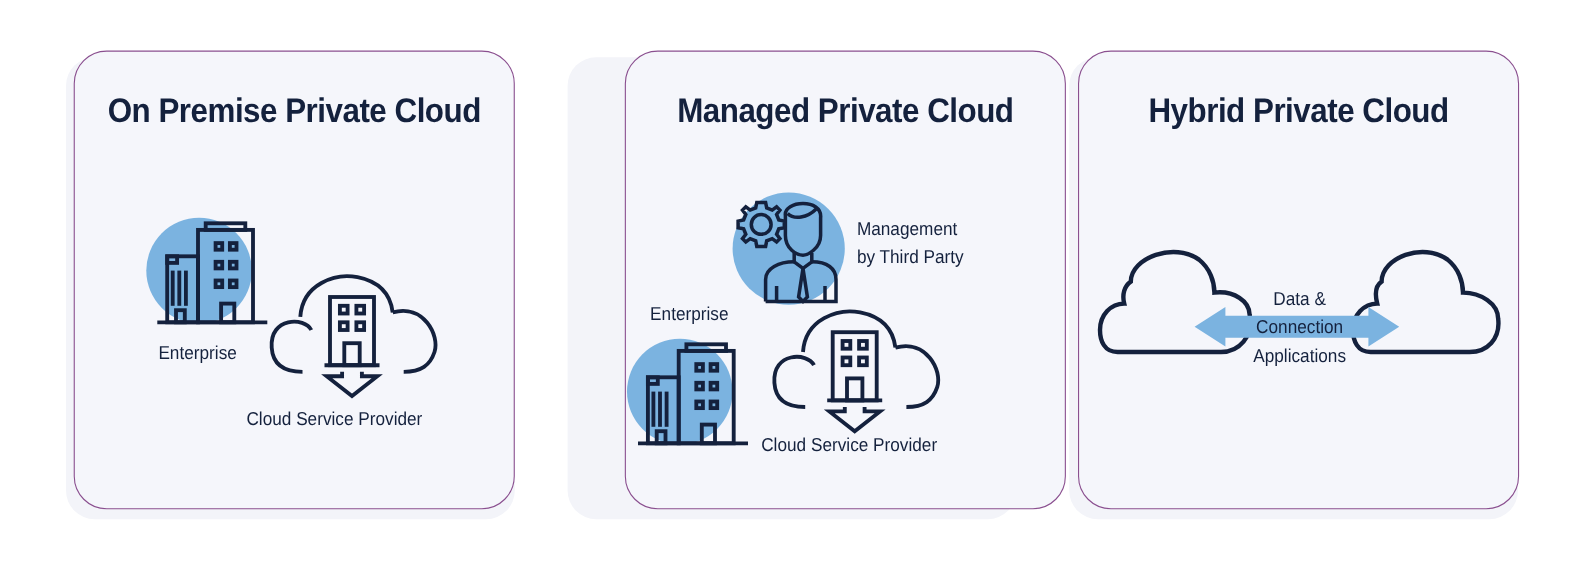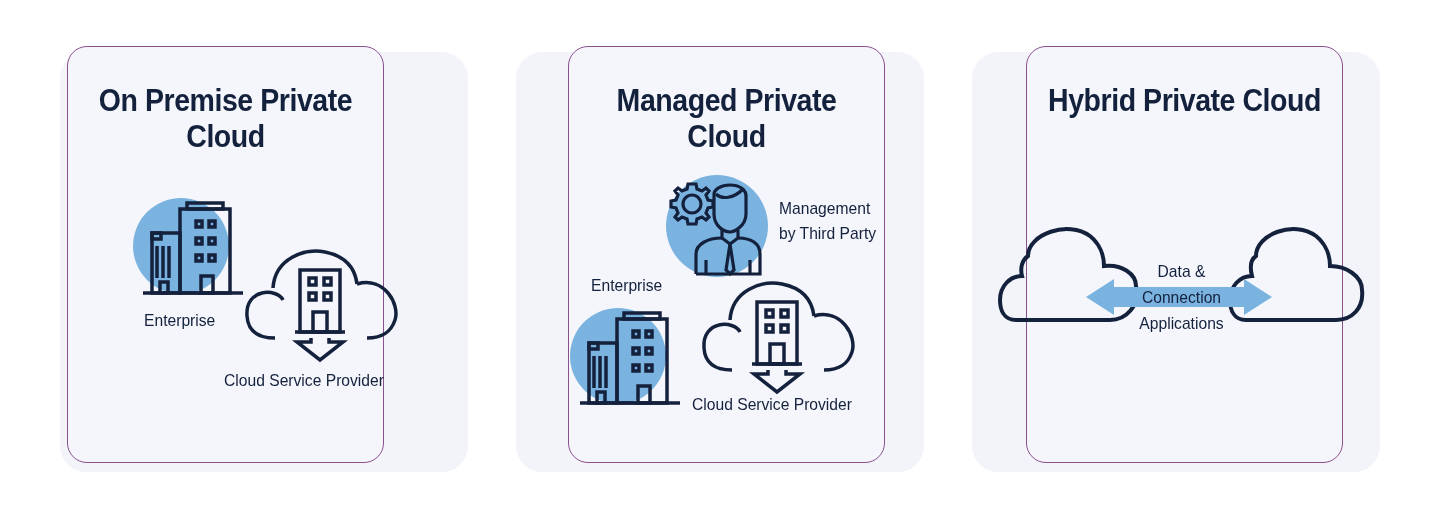--- a/index.html
+++ b/index.html
@@ -2,22 +2,22 @@
 <html><head>
   <meta charset="utf-8">
   <style>
     * { box-sizing: border-box; margin: 0; padding: 0; }
     html, body { width: 1445px; height: 519px; background: #ffffff; overflow: hidden; }
     body { position: relative; font-family: "Liberation Sans", sans-serif; color: #14213d; }
     .card-shadow {
       position: absolute; background: #f3f4f9; border-radius: 26px;
     }
     .card {
-      position: absolute; top: 46px; width: 317px; height: 417px;
-      background: #f5f6fb; border: 1.5px solid #8a4f8f; border-radius: 20px;
+      position: absolute; top: 46px; width: 401px; height: 417px;
+      background: #f5f6fb; border: 1.5px solid #8a4f8f; border-radius: 30px;
     }
     .card-title {
       position: absolute; top: 82px; left: 0; width: 100%; text-align: center;
       font-family: "Liberation Sans", sans-serif; font-weight: bold; font-size: 31px;
       letter-spacing: -0.5px; color: #14213d; transform: scaleX(0.92);
     }
     .label {
       position: absolute; font-family: "Liberation Sans", sans-serif; font-size: 17px;
       color: #14213d; white-space: nowrap; transform: scaleX(0.92); transform-origin: left top;
     }
@@ -124,21 +124,21 @@
       <rect x="79" y="28" width="7" height="7"></rect>
     <rect x="64" y="43" width="7" height="7"></rect>
       <rect x="79" y="43" width="7" height="7"></rect>
     <rect x="68" y="62" width="14" height="20"></rect>
     <line x1="50" y1="82" x2="100" y2="82"></line>
     <path d="M66 88 L66 92 L52 92 L75 110 L98 92 L84 92 L84 88"></path>
   </g>
 </svg>
 <div class="label" style="left:692px;top:395px;">Cloud Service Provider</div>
 
-<div class="card" style="left:1026px;">
+<div class="card" style="left:980px;">
   <div class="card-title" style="top:36px;">Hybrid Private Cloud</div>
 </div>
 <svg style="left:998px;top:226px;" width="150" height="96" viewBox="0 0 150 96">
   <path d="M30 30 C30 8 70 -6 92 10 C102 18 106 30 106 40 C124 38 138 48 138 60 C142 80 128 94 112 94 L18 94 C6 94 2 84 2 74 C2 60 12 50 24 50 C22 42 24 34 30 30 Z" fill="none" stroke="#14213d" stroke-width="4"></path>
 </svg>
 <svg style="left:1228px;top:226px;" width="138" height="96" viewBox="0 0 138 96">
   <path d="M28 30 C28 8 66 -6 88 10 C98 18 102 30 102 40 C118 40 134 50 134 64 C136 82 124 94 108 94 L18 94 C6 94 2 84 2 74 C2 60 12 50 24 50 C22 42 22 34 28 30 Z" fill="none" stroke="#14213d" stroke-width="4"></path>
 </svg>
 <svg style="left:1086px;top:277px;" width="186" height="40" viewBox="0 0 186 40">
   <path d="M0 20 L28 2 L28 10 L158 10 L158 2 L186 20 L158 38 L158 30 L28 30 L28 38 Z" fill="#7bb3e0"></path>

